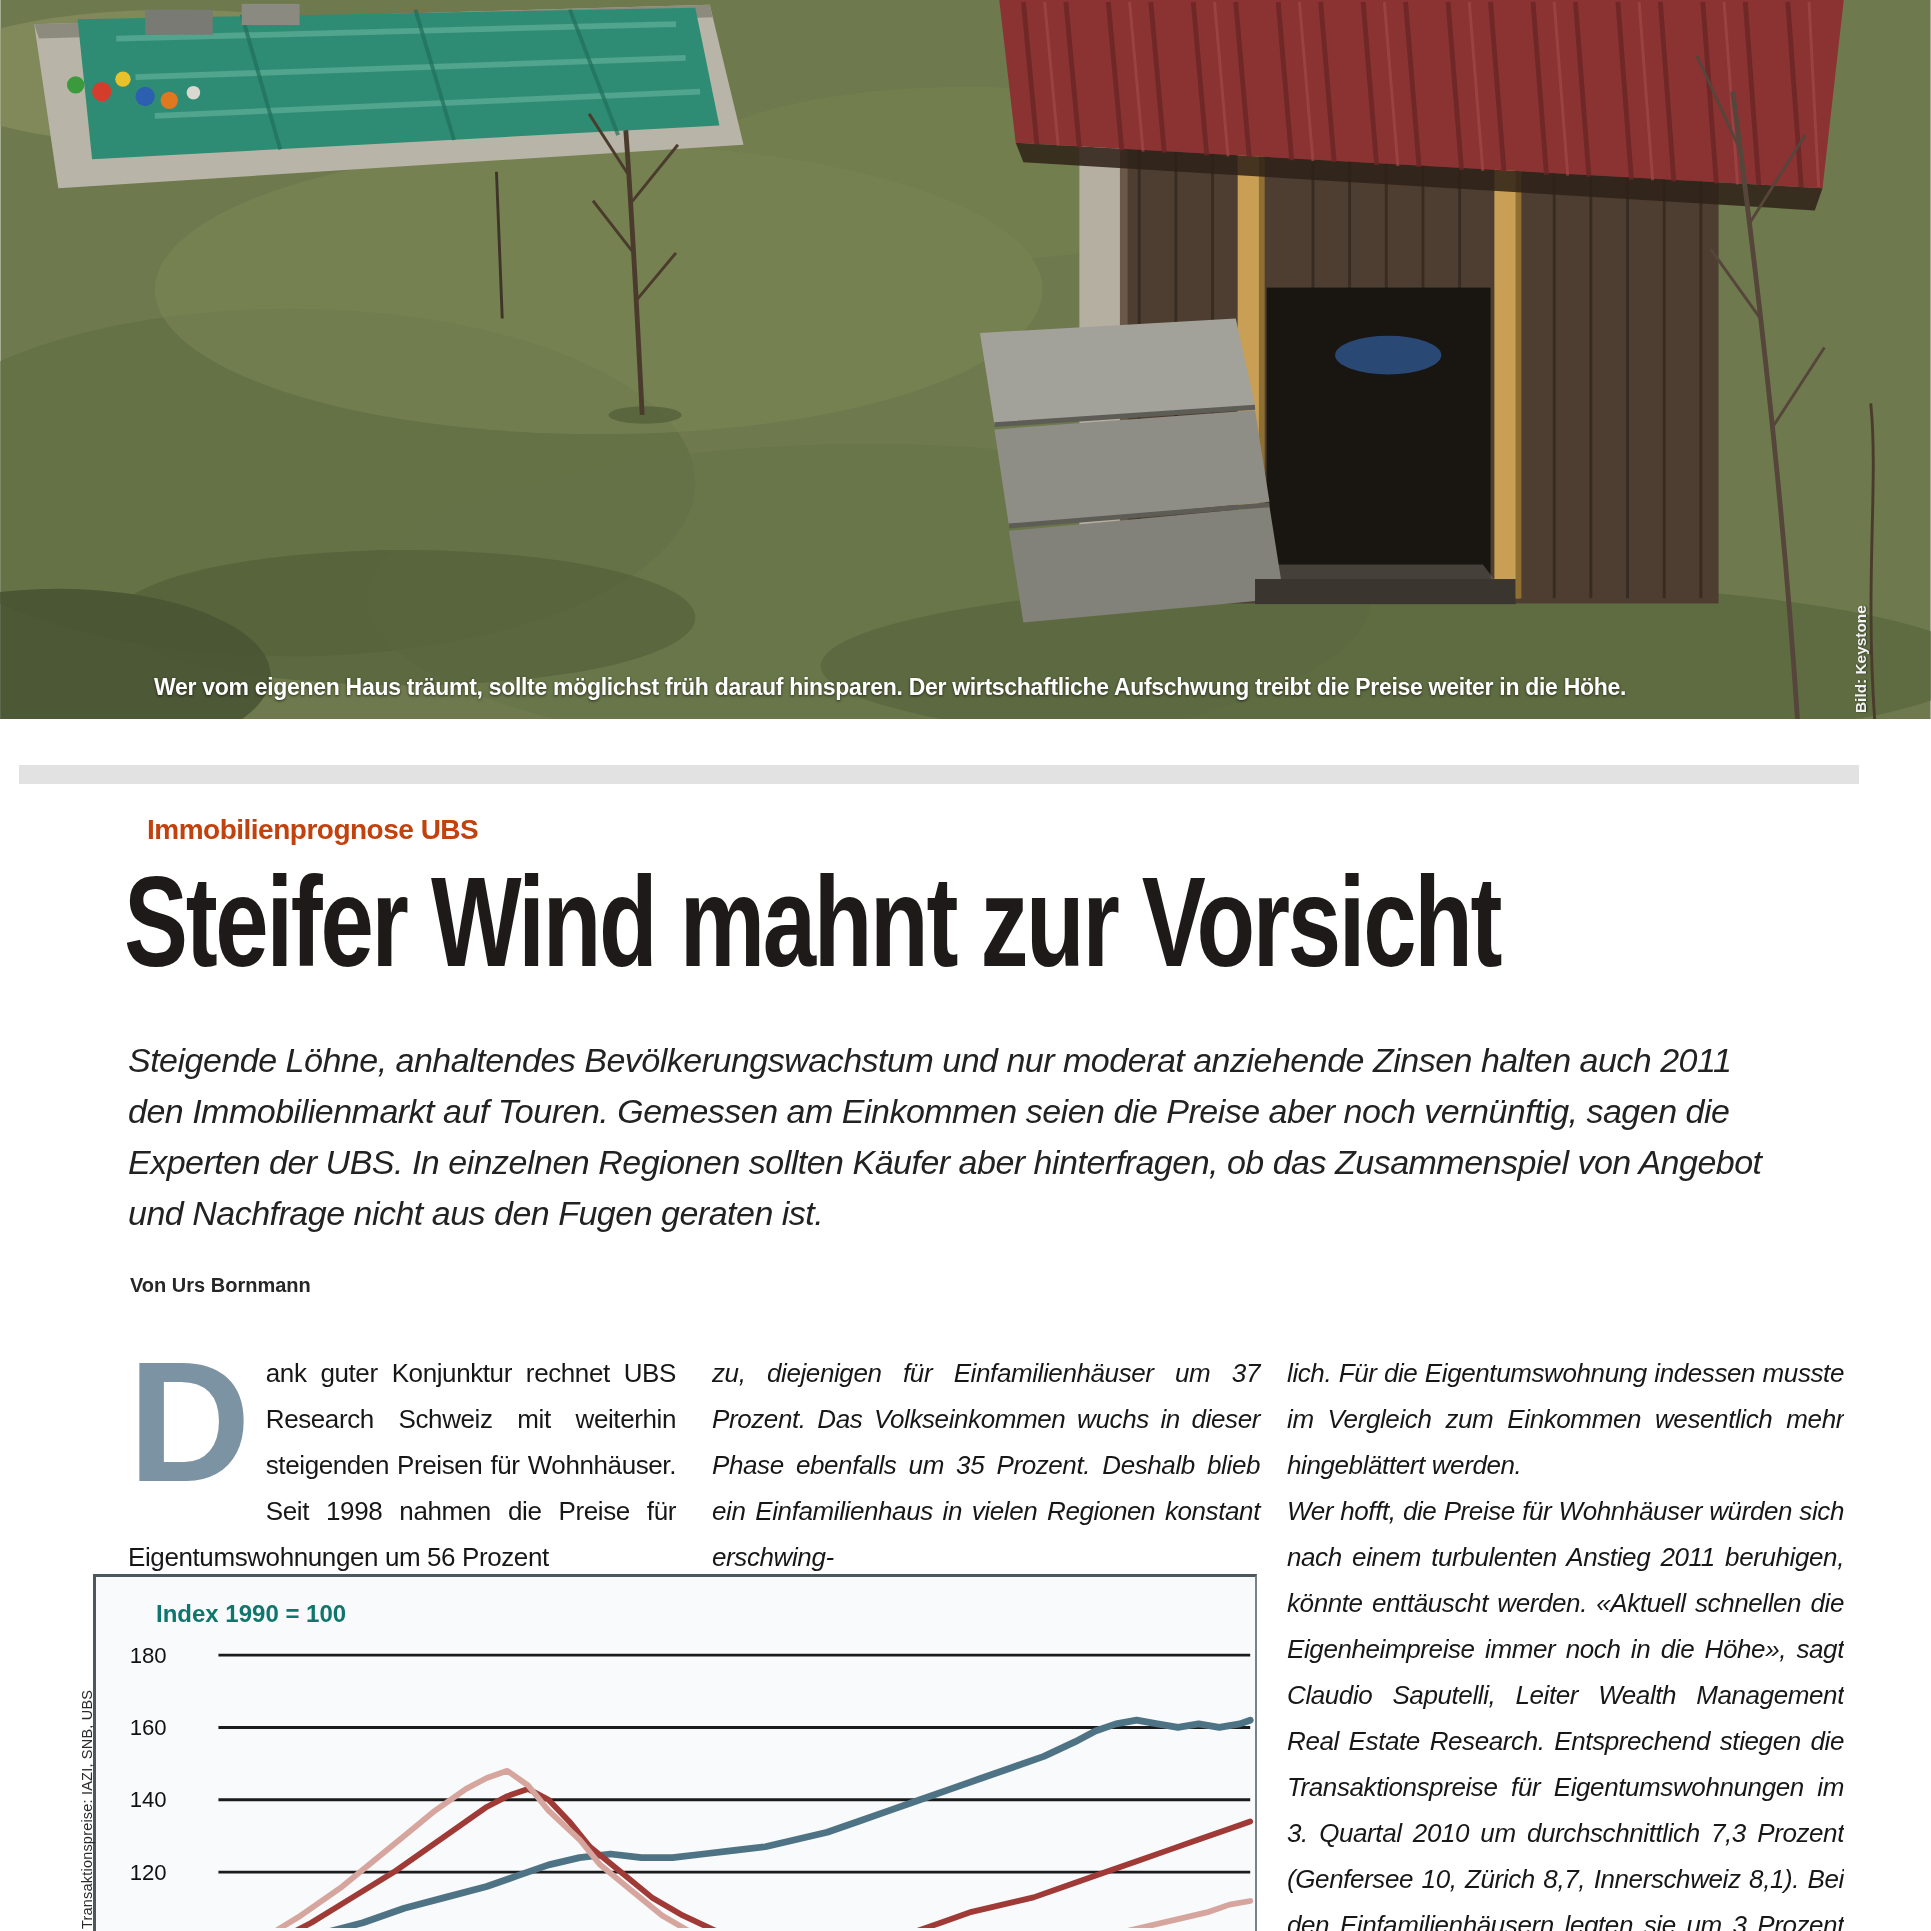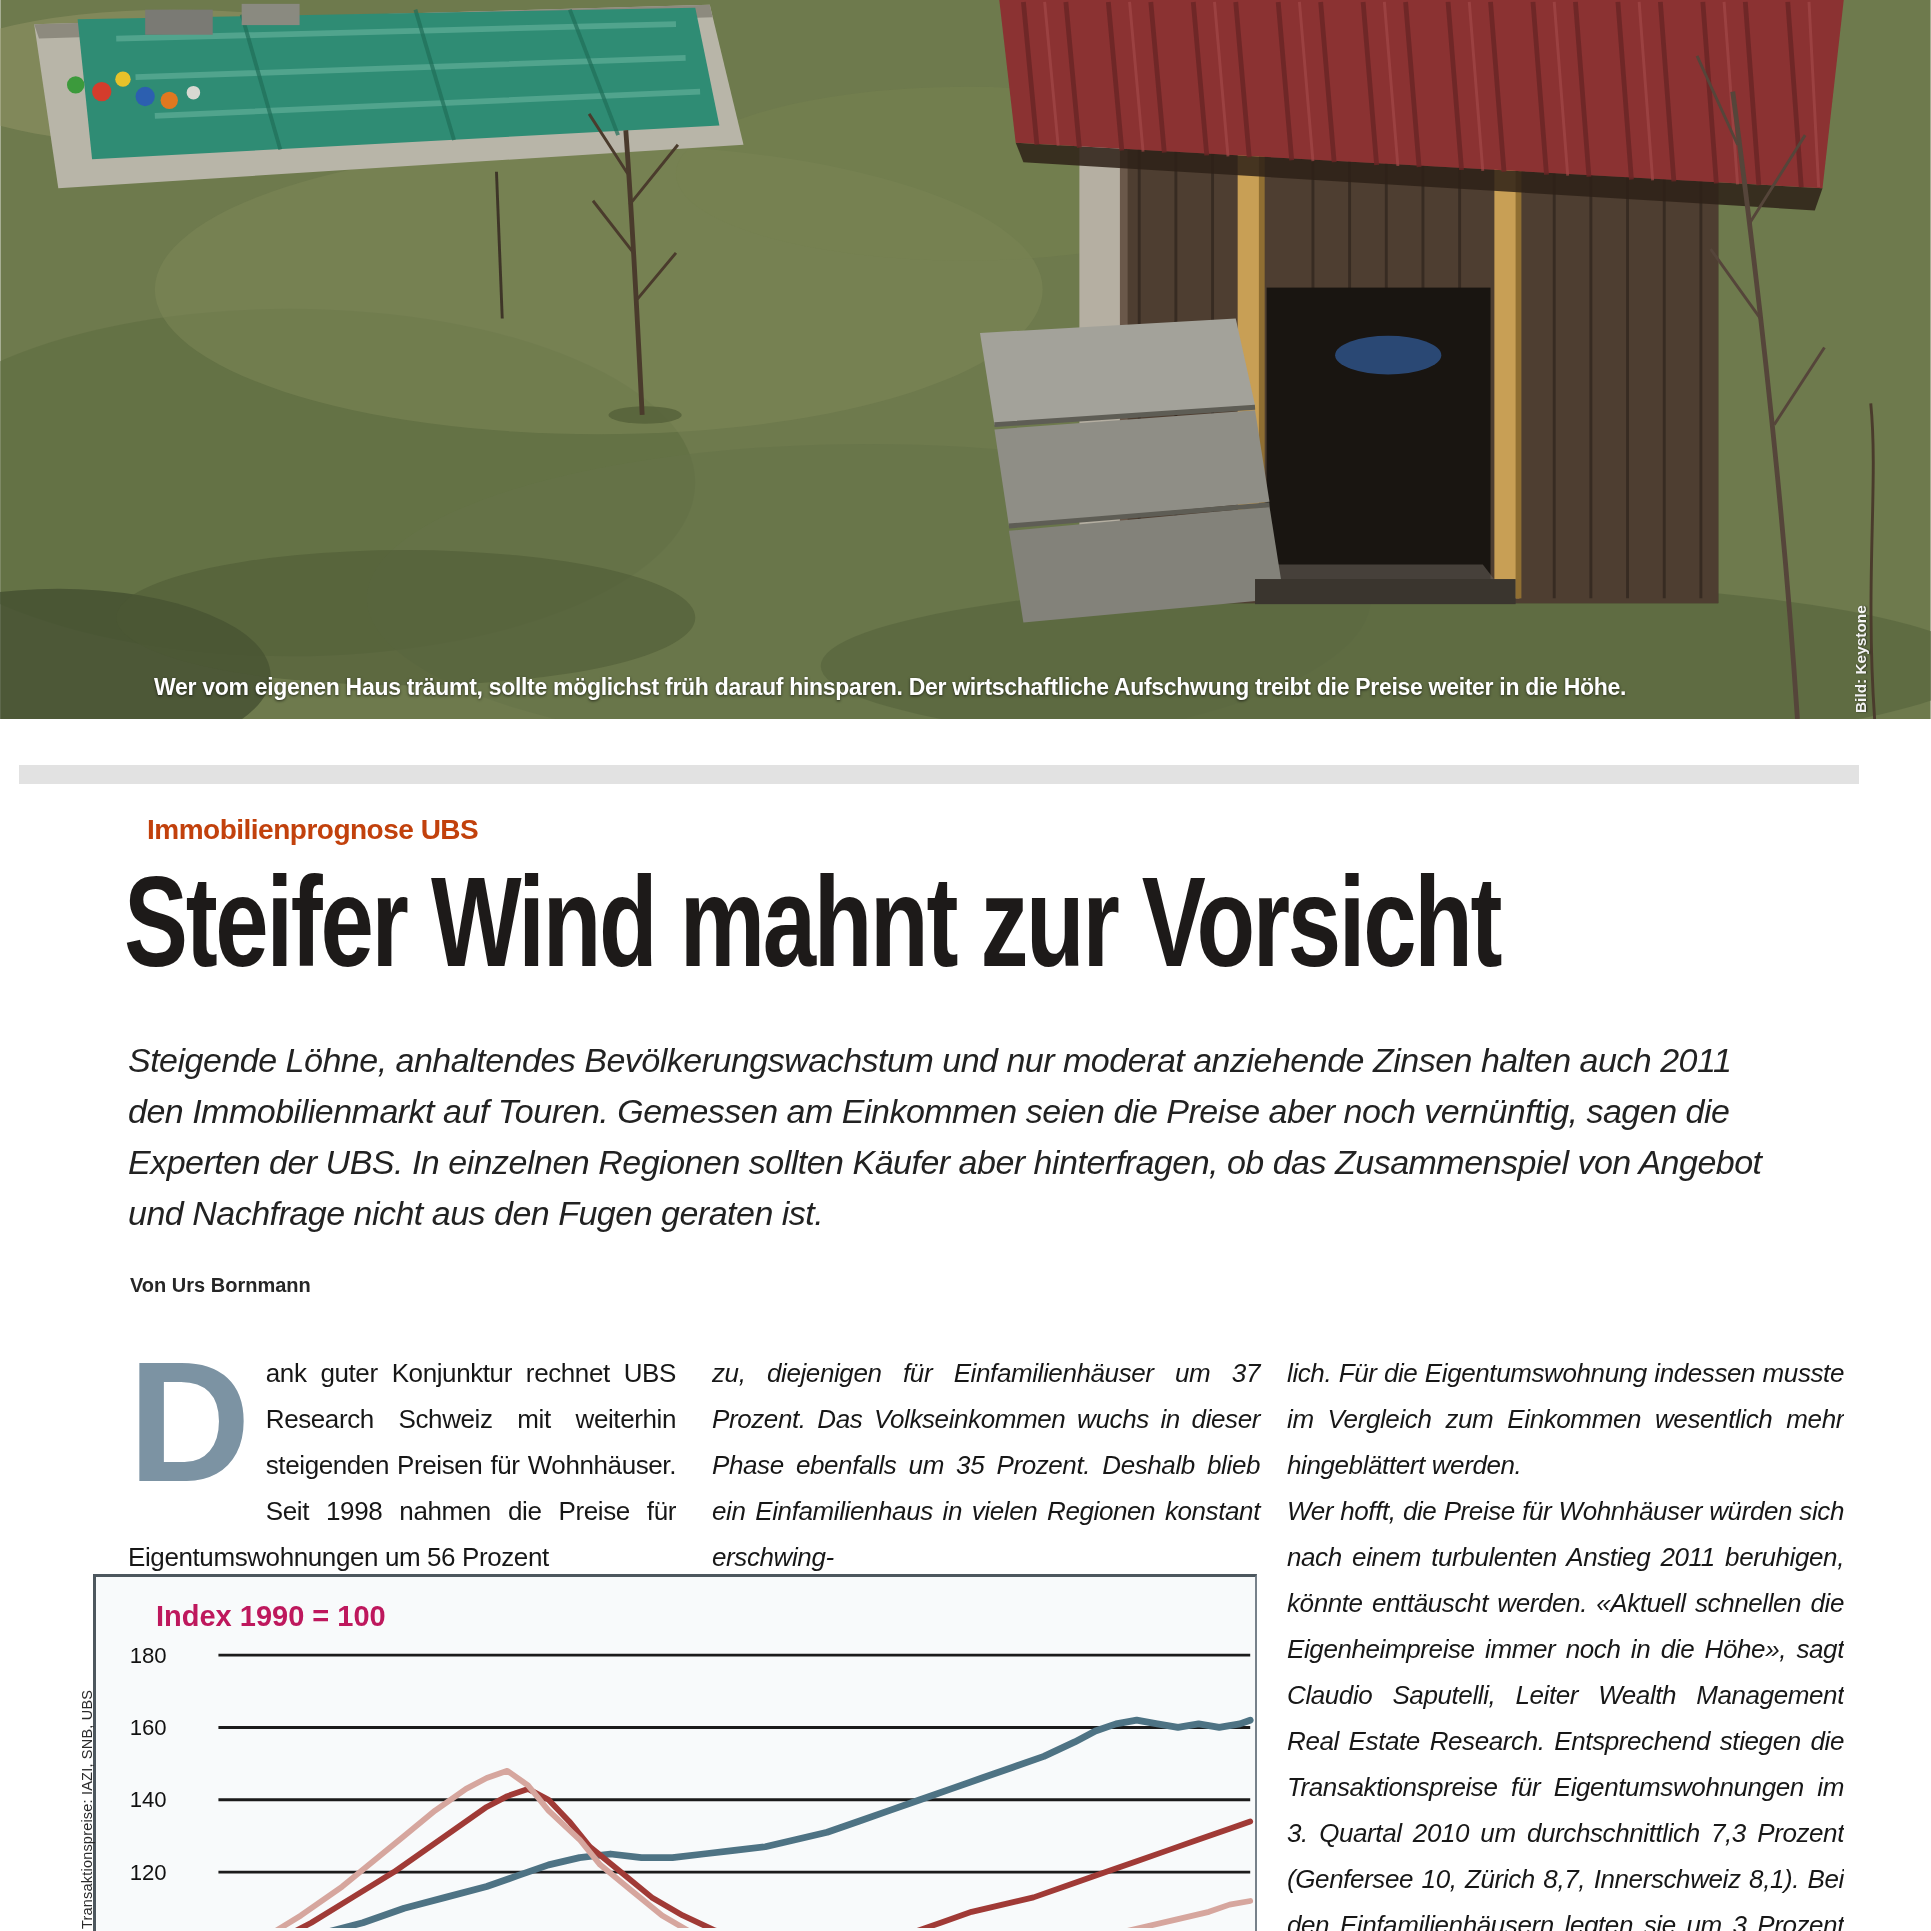--- a/index.html
+++ b/index.html
@@ -31,21 +31,21 @@
   .col p{margin:0;font-style:italic;}
   .col1{left:128px;width:548px;}
   .col2{left:712px;width:548px;}
   .col3{left:1287px;width:557px;height:581px;overflow:hidden;}
   .dropcap{float:left;font-size:170px;line-height:133px;font-weight:bold;color:#7c93a3;
            margin:5.8px 15.4px 0 0;}
   
   .chart{position:absolute;left:93px;top:1574px;width:1164px;height:357px;
          background:#f8fafb;border-top:3.9px solid #4d575e;border-left:3.9px solid #4d575e;
          border-right:2.9px solid #77818a;box-sizing:border-box;overflow:hidden;}
-  .chart-title{position:absolute;left:60px;top:23px;font-size:29px;font-weight:bold;color:#be185d;}
+  .chart-title{position:absolute;left:60px;top:23px;font-size:24px;font-weight:bold;color:#0f766e;}
   .chart svg{position:absolute;left:0;top:0;}
   .chart svg text{font-family:"Liberation Sans", sans-serif;font-size:23px;fill:#111111;}
   .chart-source{position:absolute;left:79px;top:1929px;transform:rotate(-90deg);
                 transform-origin:0 0;font-size:14.5px;color:#2b2b2b;white-space:nowrap;
                 letter-spacing:0.2px;}
 </style>
 </head>
 <body>
 
 <div class="page">

